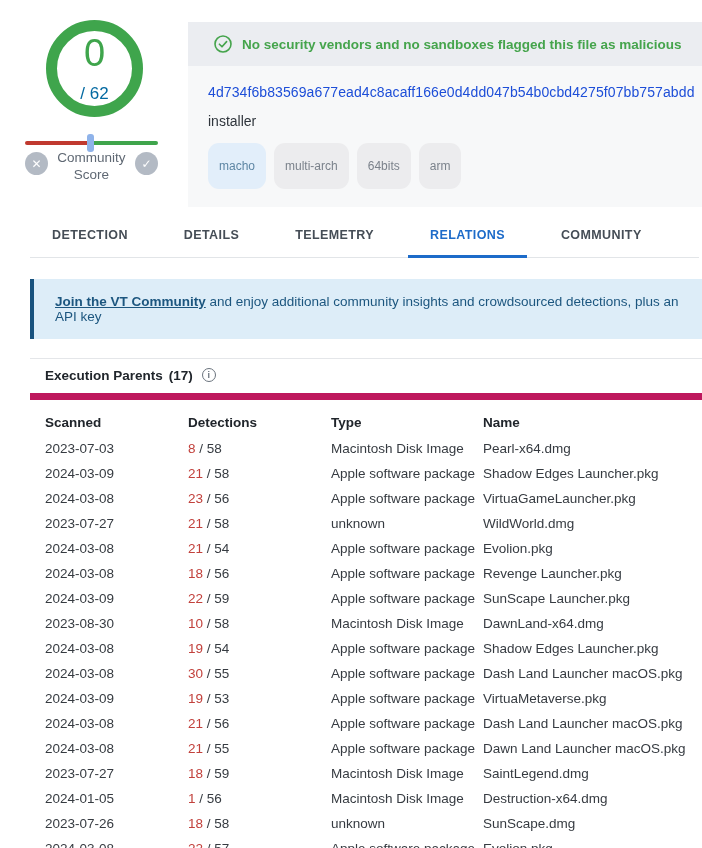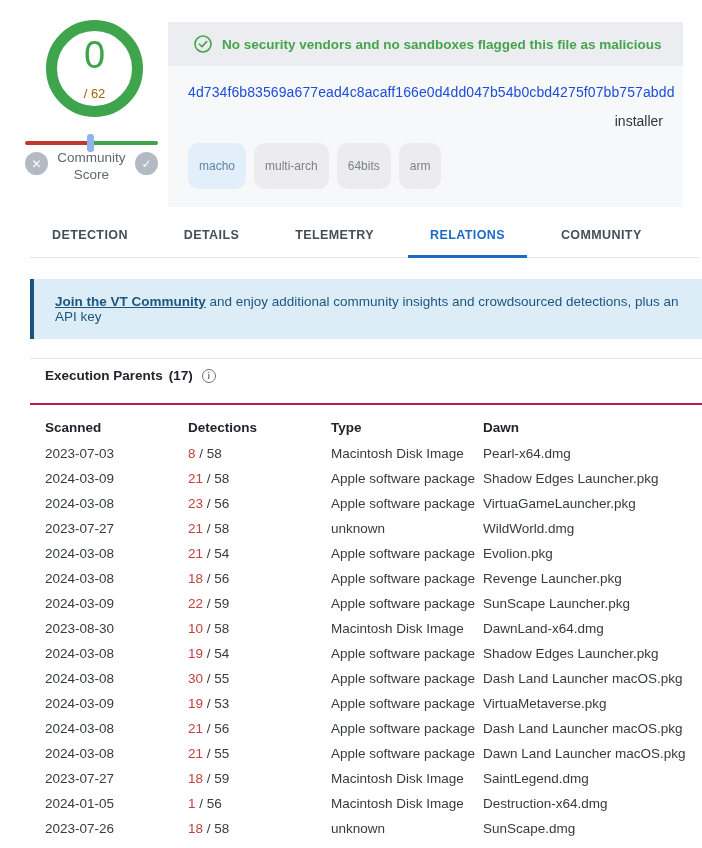--- a/index.html
+++ b/index.html
@@ -15,21 +15,21 @@
 
   
   .gauge {
     position: absolute; left: 46px; top: 20px;
     width: 97px; height: 97px; border-radius: 50%;
     border: 11px solid #3fa54c;
     display: flex; flex-direction: column; align-items: center; justify-content: center;
     background: #fff;
   }
   .gauge-score { font-size: 38px; line-height: 1; color: #3fa54c; font-weight: 400; }
-  .gauge-total { font-size: 13px; color: #a16207; margin-top: 12px; }
+  .gauge-total { font-size: 17px; color: #0369a1; margin-top: 12px; }
 
   
   .score-bar { position: absolute; left: 25px; top: 141px; width: 133px; height: 4px; }
   .bar-red   { position: absolute; left: 0; top: 0; width: 66px; height: 4px; background: #c0392f; border-radius: 2px 0 0 2px; }
   .bar-green { position: absolute; left: 66px; top: 0; right: 0; height: 4px; background: #3fa54c; border-radius: 0 2px 2px 0; }
   .bar-handle {
     position: absolute; left: 62px; top: -7px; width: 7px; height: 18px;
     background: #8fb3ea; border-radius: 3px; cursor: pointer;
   }
 
@@ -42,21 +42,21 @@
     background: #b3bac4; color: #ffffff; font-size: 12px; font-weight: 700;
     display: flex; align-items: center; justify-content: center;
     margin-top: 2px; cursor: pointer; flex: 0 0 auto;
   }
   .community-label {
     width: 83px; text-align: center; font-size: 13.5px; line-height: 1.25;
     color: #5f6873;
   }
 
   
-  .summary-card { position: absolute; left: 168px; top: 22px; width: 515px; text-align: right; }
+  .summary-card { position: absolute; left: 188px; top: 22px; width: 515px; }
   .verdict-banner {
     height: 44px; background: #ebedf1;
     display: flex; align-items: center; padding-left: 26px;
   }
   .verdict-banner svg { flex: 0 0 auto; margin-right: 10px; }
   .verdict-text { color: #45a44c; font-weight: 700; font-size: 13.5px; }
   .file-info { background: #f7f8f9; padding: 18px 20px 18px 20px; }
   .file-hash { font-size: 14px; color: #1d4ed8; letter-spacing: 0.1px; cursor: pointer; }
   .file-label { font-size: 14px; color: #2f353c; margin-top: 13px; }
   .tag-row { margin-top: 14px; display: flex; gap: 8px; }
@@ -85,22 +85,22 @@
     margin: 21px 0 0 30px; background: #ddedf8;
     border-left: 4px solid #18527e;
     padding: 15px 0 15px 21px;
     font-size: 13.5px; color: #1c567f;
   }
   .cta-banner a { color: #1c567f; font-weight: 700; text-decoration: underline; cursor: pointer; }
 
   
   .relations { margin: 19px 0 0 30px; border-top: 1px solid #e4e6e9; }
   .section-title-row {
-    display: flex; align-items: flex-end; gap: 6px;
-    padding: 9px 0 20px 15px; border-bottom: 2px solid #be185d;
+    display: flex; align-items: flex-start; gap: 6px;
+    padding: 9px 0 10px 15px; border-bottom: 7px solid #be185d;
   }
   .section-title { font-size: 13.5px; font-weight: 700; color: #20252b; }
   .section-count { font-size: 13.5px; font-weight: 700; color: #20252b; }
   .info-icon {
     width: 14px; height: 14px; border: 1px solid #6a737d; border-radius: 50%;
     color: #6a737d; font-size: 9px; font-weight: 700; font-style: normal;
     display: inline-flex; align-items: center; justify-content: center;
     margin-left: 3px;
   }
   .thead, .trow {
@@ -175,21 +175,21 @@
   <section class="relations">
     <div class="section-title-row">
       <span class="section-title">Execution Parents</span>
       <span class="section-count">(17)</span>
       <span class="info-icon">i</span>
     </div>
     <div class="thead">
       <span>Scanned</span>
       <span>Detections</span>
       <span>Type</span>
-      <span>Dawn</span>
+      <span>Name</span>
     </div>
     <div class="tbody" id="rows">
   <div class="trow">
     <span class="c-scanned">2023-07-03</span>
     <span class="c-det"><span class="pos">8</span><span class="tot"> / 58</span></span>
     <span class="c-type">Macintosh Disk Image</span>
     <span class="c-name">Pearl-x64.dmg</span>
   </div>
 
   <div class="trow">

